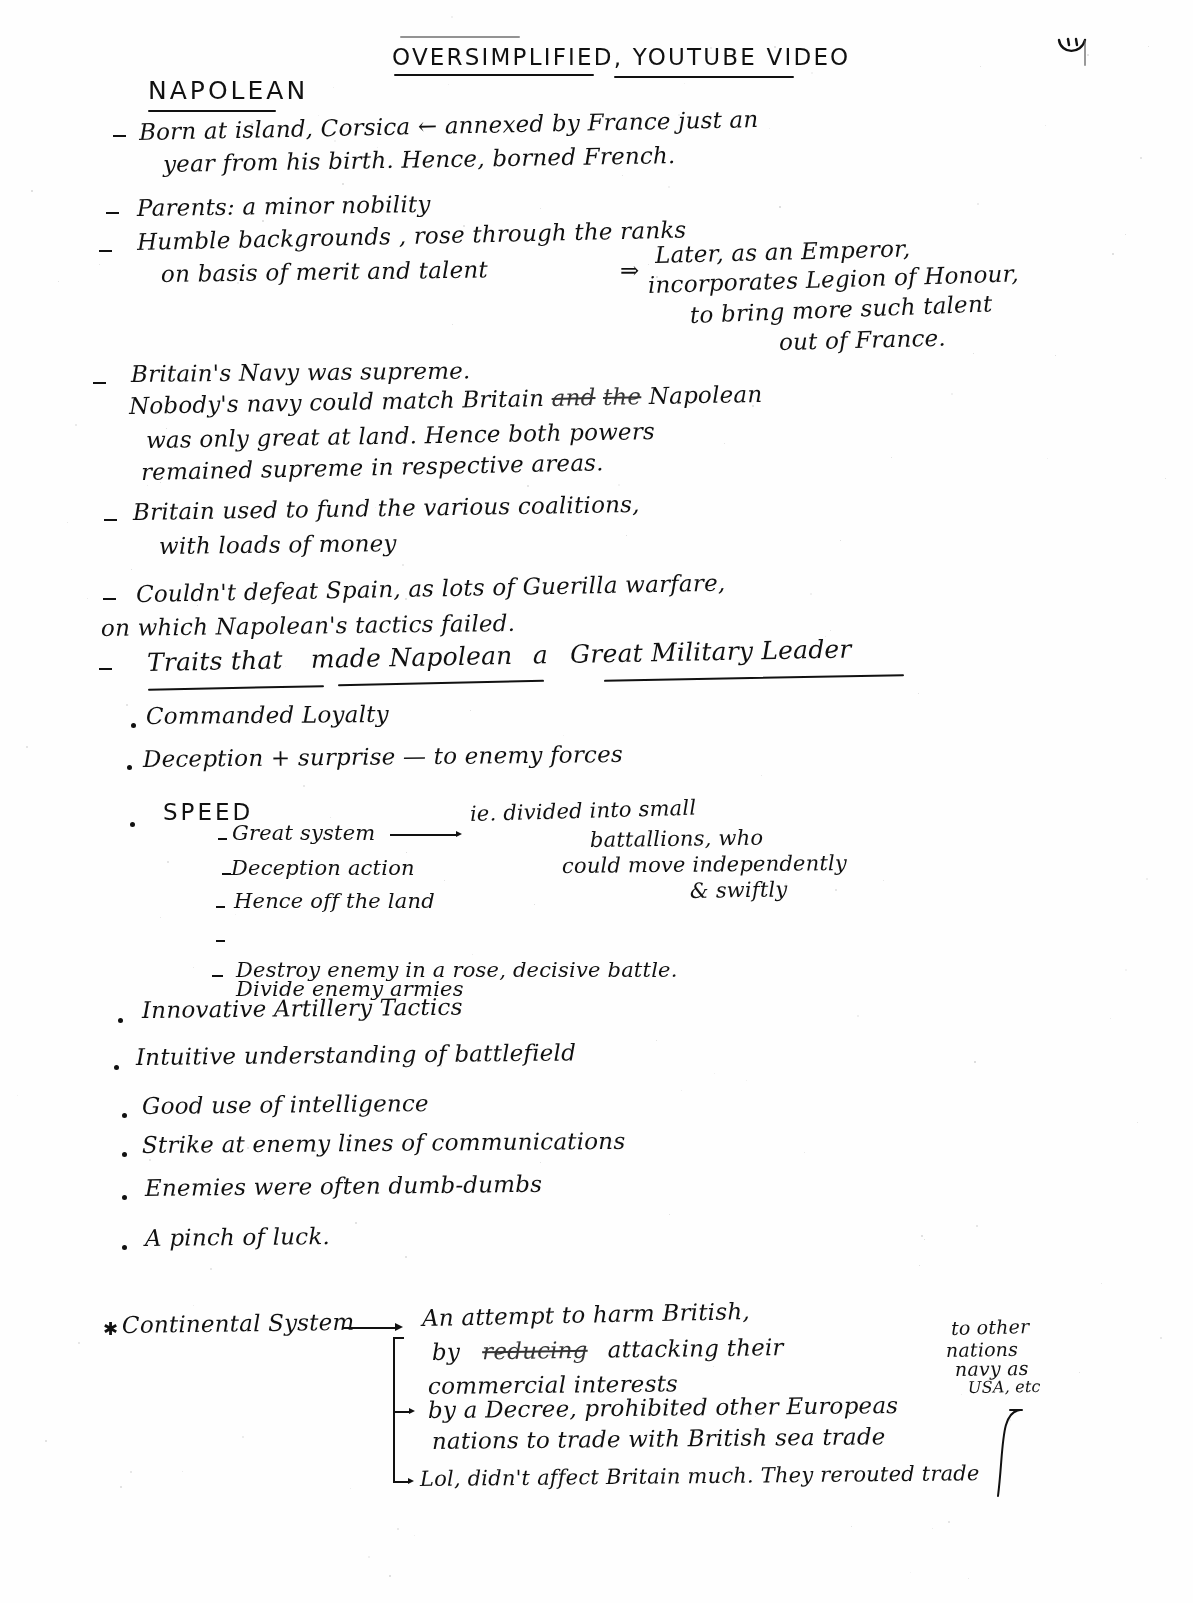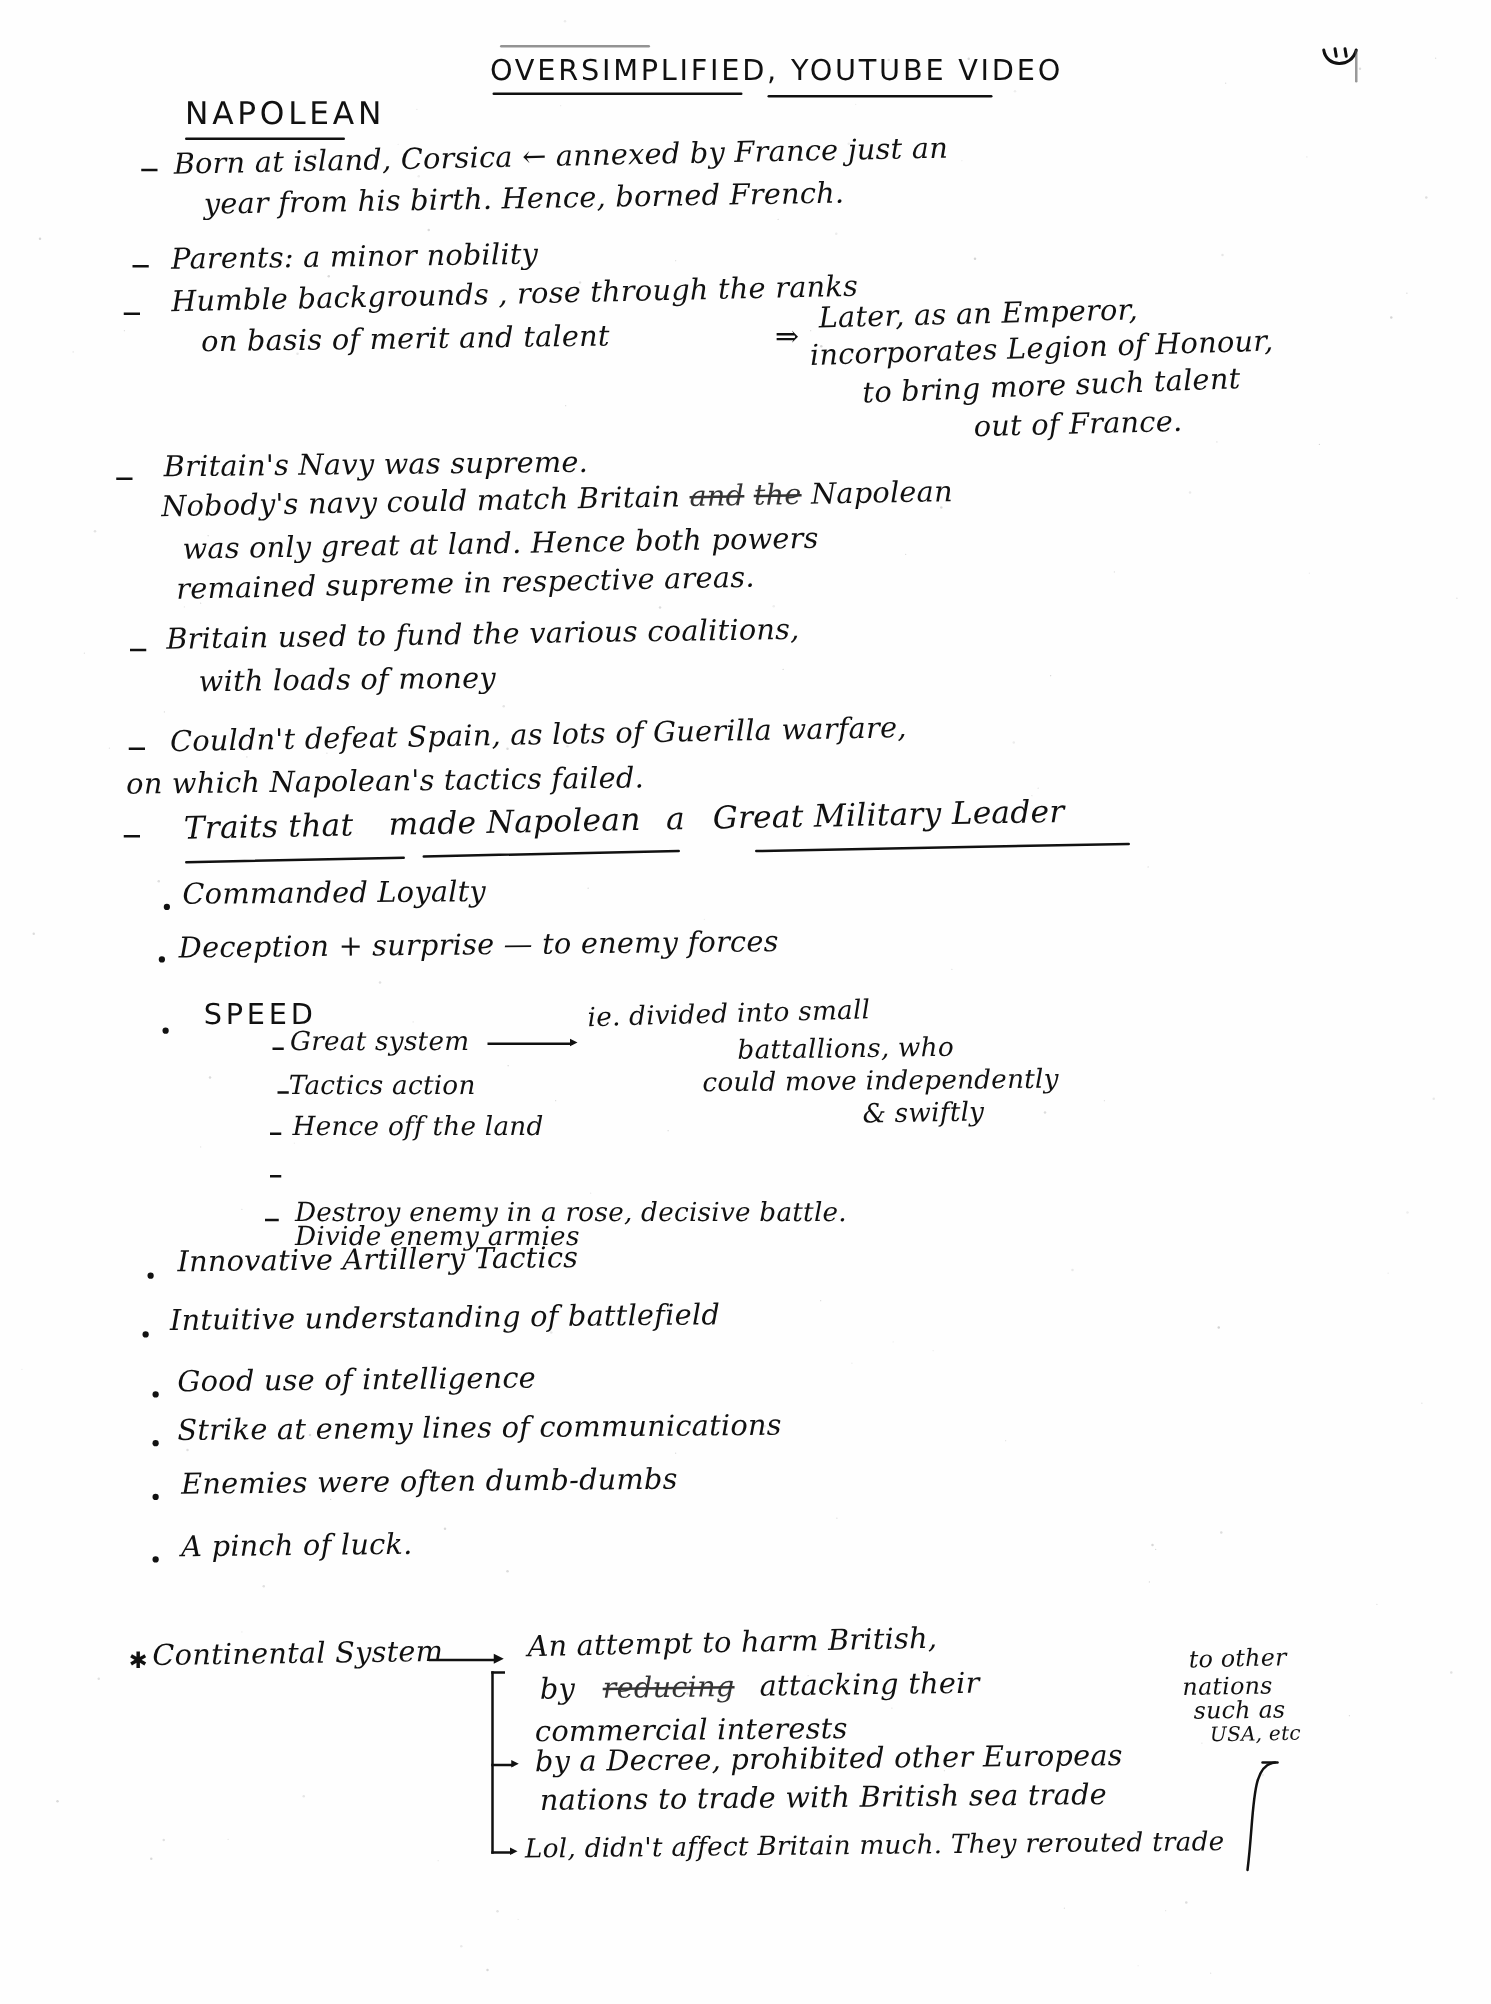--- a/index.html
+++ b/index.html
@@ -344,21 +344,21 @@
   <div class="dot" style="left:130px; top:822px;"></div>
   <div class="hw s-caps" style="left:163px; top:800px;">SPEED</div>
 
   <div class="dash" style="left:218px; top:838px; width:9px;"></div>
   <div class="hw s-sub" style="left:232px; top:822px;">Great system</div>
 
   <div class="hline" style="left:390px; top:834px; width:68px;"></div>
   <div class="arrowhead sm" style="left:456px; top:831px;"></div>
 
   <div class="dash" style="left:222px; top:873px; width:9px;"></div>
-  <div class="hw s-sub" style="left:231px; top:857px;">Tactics action</div>
+  <div class="hw s-sub" style="left:231px; top:857px;">Deception action</div>
 
   <div class="dash" style="left:216px; top:906px; width:9px;"></div>
   <div class="hw s-sub" style="left:234px; top:890px;">Hence off the land</div>
 
   <div class="dash" style="left:216px; top:940px; width:9px;"></div>
   <div class="hw s-sub" style="left:236px; top:978px;">Divide enemy armies</div>
 
   <div class="dash" style="left:212px; top:975px; width:11px;"></div>
   <div class="hw s-sub" style="left:236px; top:959px;">Destroy enemy in a rose, decisive battle.</div>
 
@@ -408,21 +408,21 @@
   <div class="arrowhead sm" style="left:409px; top:1408px;"></div>
   <div class="hw s-main" style="left:428px; top:1398px; transform:rotate(-0.6deg);">by a Decree, prohibited other Europeas</div>
   <div class="hw s-main" style="left:432px; top:1429px; transform:rotate(-0.6deg);">nations to trade with British sea trade</div>
 
   <div class="hline" style="left:393px; top:1481px; width:17px;"></div>
   <div class="arrowhead sm" style="left:408px; top:1478px;"></div>
   <div class="hw s-sub" style="left:420px; top:1468px; transform:rotate(-0.6deg);">Lol, didn't affect Britain much. They rerouted trade</div>
 
   <div class="hw s-small" style="left:951px; top:1319px; transform:rotate(-1.4deg);">to other</div>
   <div class="hw s-small" style="left:946px; top:1341px; transform:rotate(-1deg);">nations</div>
-  <div class="hw s-small" style="left:955px; top:1360px; transform:rotate(-0.8deg);">such as</div>
+  <div class="hw s-small" style="left:955px; top:1360px; transform:rotate(-0.8deg);">navy as</div>
   <div class="hw s-tiny" style="left:968px; top:1380px; transform:rotate(-1deg);">USA, etc</div>
 
   <svg style="position:absolute; left:990px; top:1408px;" width="40" height="90" viewBox="0 0 40 90">
     <path d="M30 2 C10 4, 14 40, 8 88" stroke="#111" stroke-width="2" fill="none" stroke-linecap="round"></path>
     <path d="M20 2 L32 2" stroke="#111" stroke-width="2" fill="none" stroke-linecap="round"></path>
   </svg>
 
 </div>
 
 </body></html>

